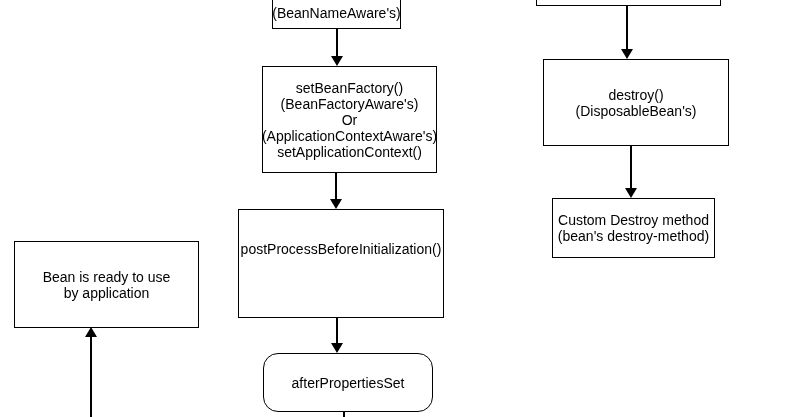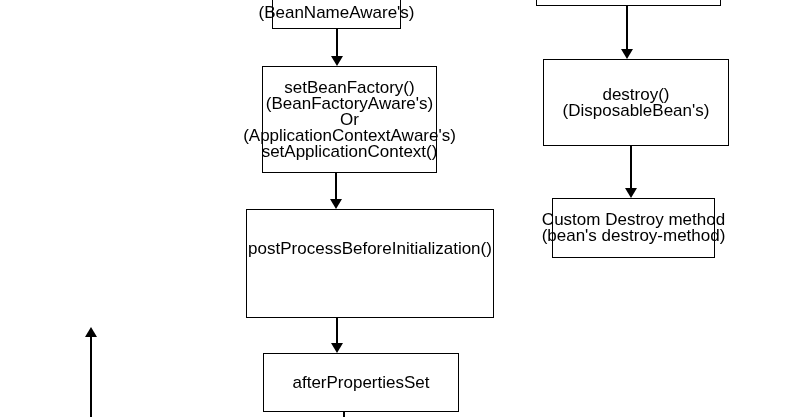--- a/index.html
+++ b/index.html
@@ -3,44 +3,44 @@
 <meta charset="utf-8">
 <style>
   html, body { margin: 0; padding: 0; }
   .canvas {
     position: relative;
     width: 794px;
     height: 417px;
     background: #ffffff;
     overflow: hidden;
     font-family: "Liberation Sans", "DejaVu Sans", sans-serif;
-    font-size: 17px;
+    font-size: 14px;
     line-height: 16px;
     color: #000000;
   }
   .node {
     position: absolute;
     border: 1px solid #000000;
     background: #ffffff;
     display: flex;
     flex-direction: column;
     align-items: center;
     justify-content: center;
     text-align: center;
     box-sizing: border-box;
   }
   .txt { white-space: nowrap; }
 
   
   .n-beannameaware   { left: 272px; top: -32px; width: 129px; height: 61px;
                        justify-content: flex-end; padding-bottom: 7px; }
   .n-setbeanfactory  { left: 262px; top: 66px;  width: 175px; height: 107px; }
-  .n-postprocess     { left: 246px; top: 209px; width: 248px; height: 109px;
+  .n-postprocess     { left: 238px; top: 209px; width: 206px; height: 109px;
                        padding-bottom: 30px; }
-  .n-afterproperties { left: 263px; top: 353px; width: 196px; height: 59px; }
+  .n-afterproperties { left: 263px; top: 353px; width: 170px; height: 59px; border-radius: 15px; }
 
   
   .n-beanready       { left: 14px;  top: 241px; width: 185px; height: 87px; }
 
   
   .n-righttop        { left: 536px; top: -12px; width: 185px; height: 18px; }
   .n-destroy         { left: 543px; top: 59px;  width: 186px; height: 87px; }
   .n-customdestroy   { left: 552px; top: 198px; width: 163px; height: 60px; }
 
   
@@ -84,20 +84,24 @@
   </div>
 
   <div class="node n-postprocess">
     <div class="txt">postProcessBeforeInitialization()</div>
   </div>
 
   <div class="node n-afterproperties">
     <div class="txt">afterPropertiesSet</div>
   </div>
 
+  <div class="node n-beanready">
+    <div class="txt">Bean is ready to use</div>
+    <div class="txt">by application</div>
+  </div>
 
   <div class="node n-righttop"></div>
 
   <div class="node n-customdestroy">
     <div class="txt">Custom Destroy method</div>
     <div class="txt">(bean's destroy-method)</div>
   </div>
 
   <div class="node n-destroy">
     <div class="txt">destroy()</div>

